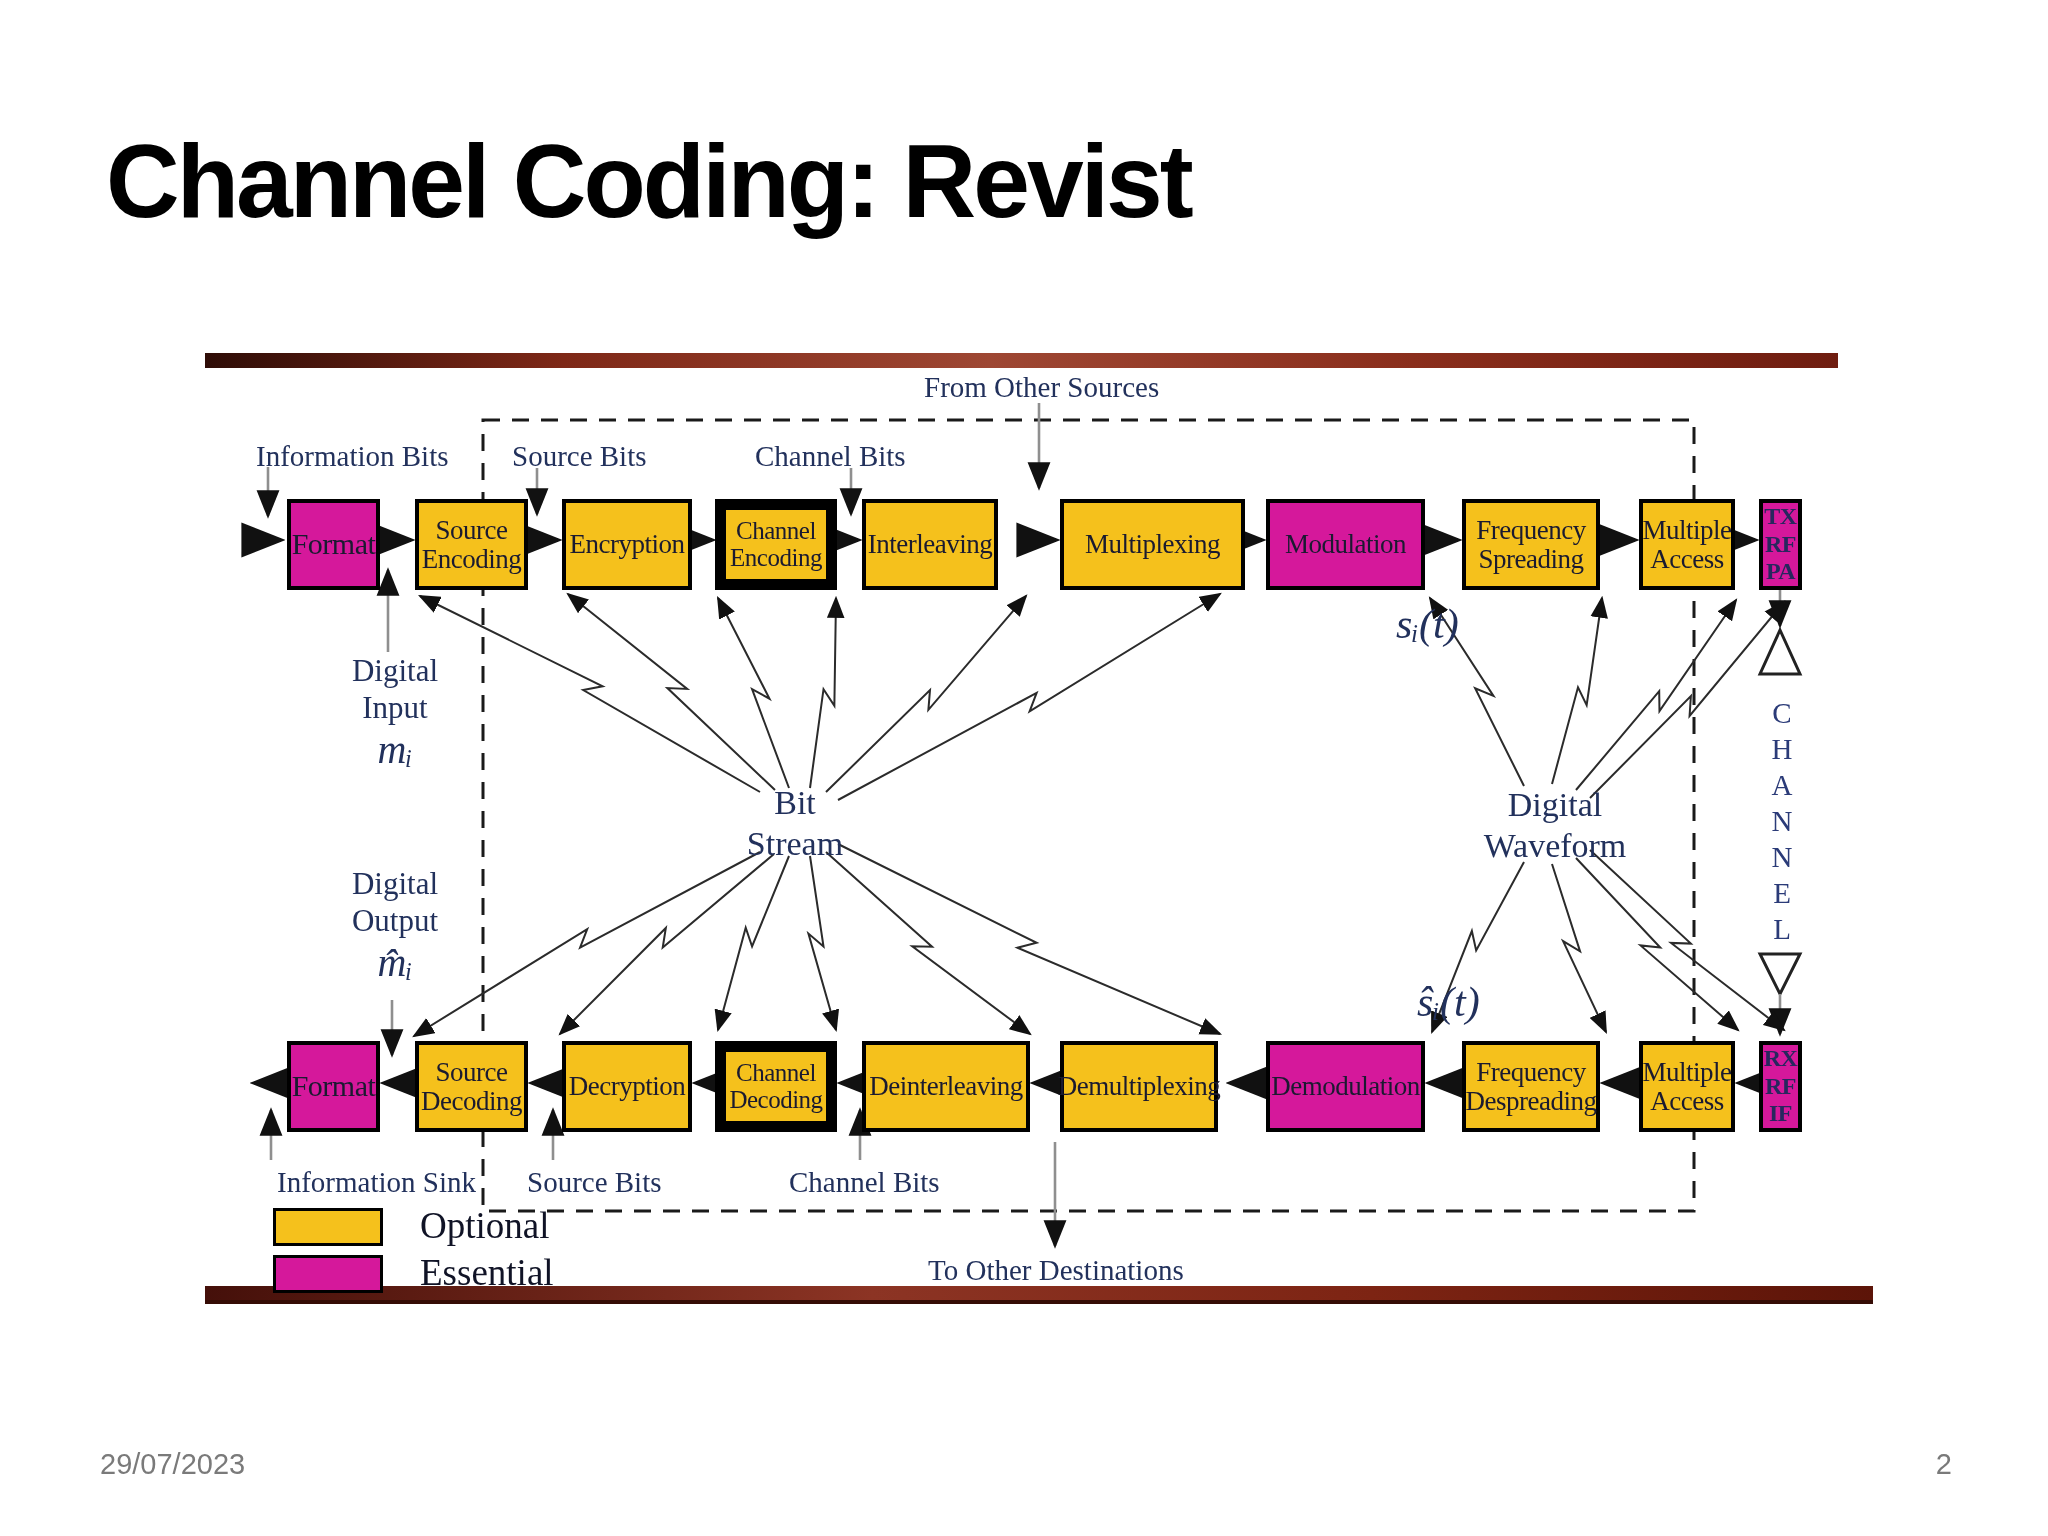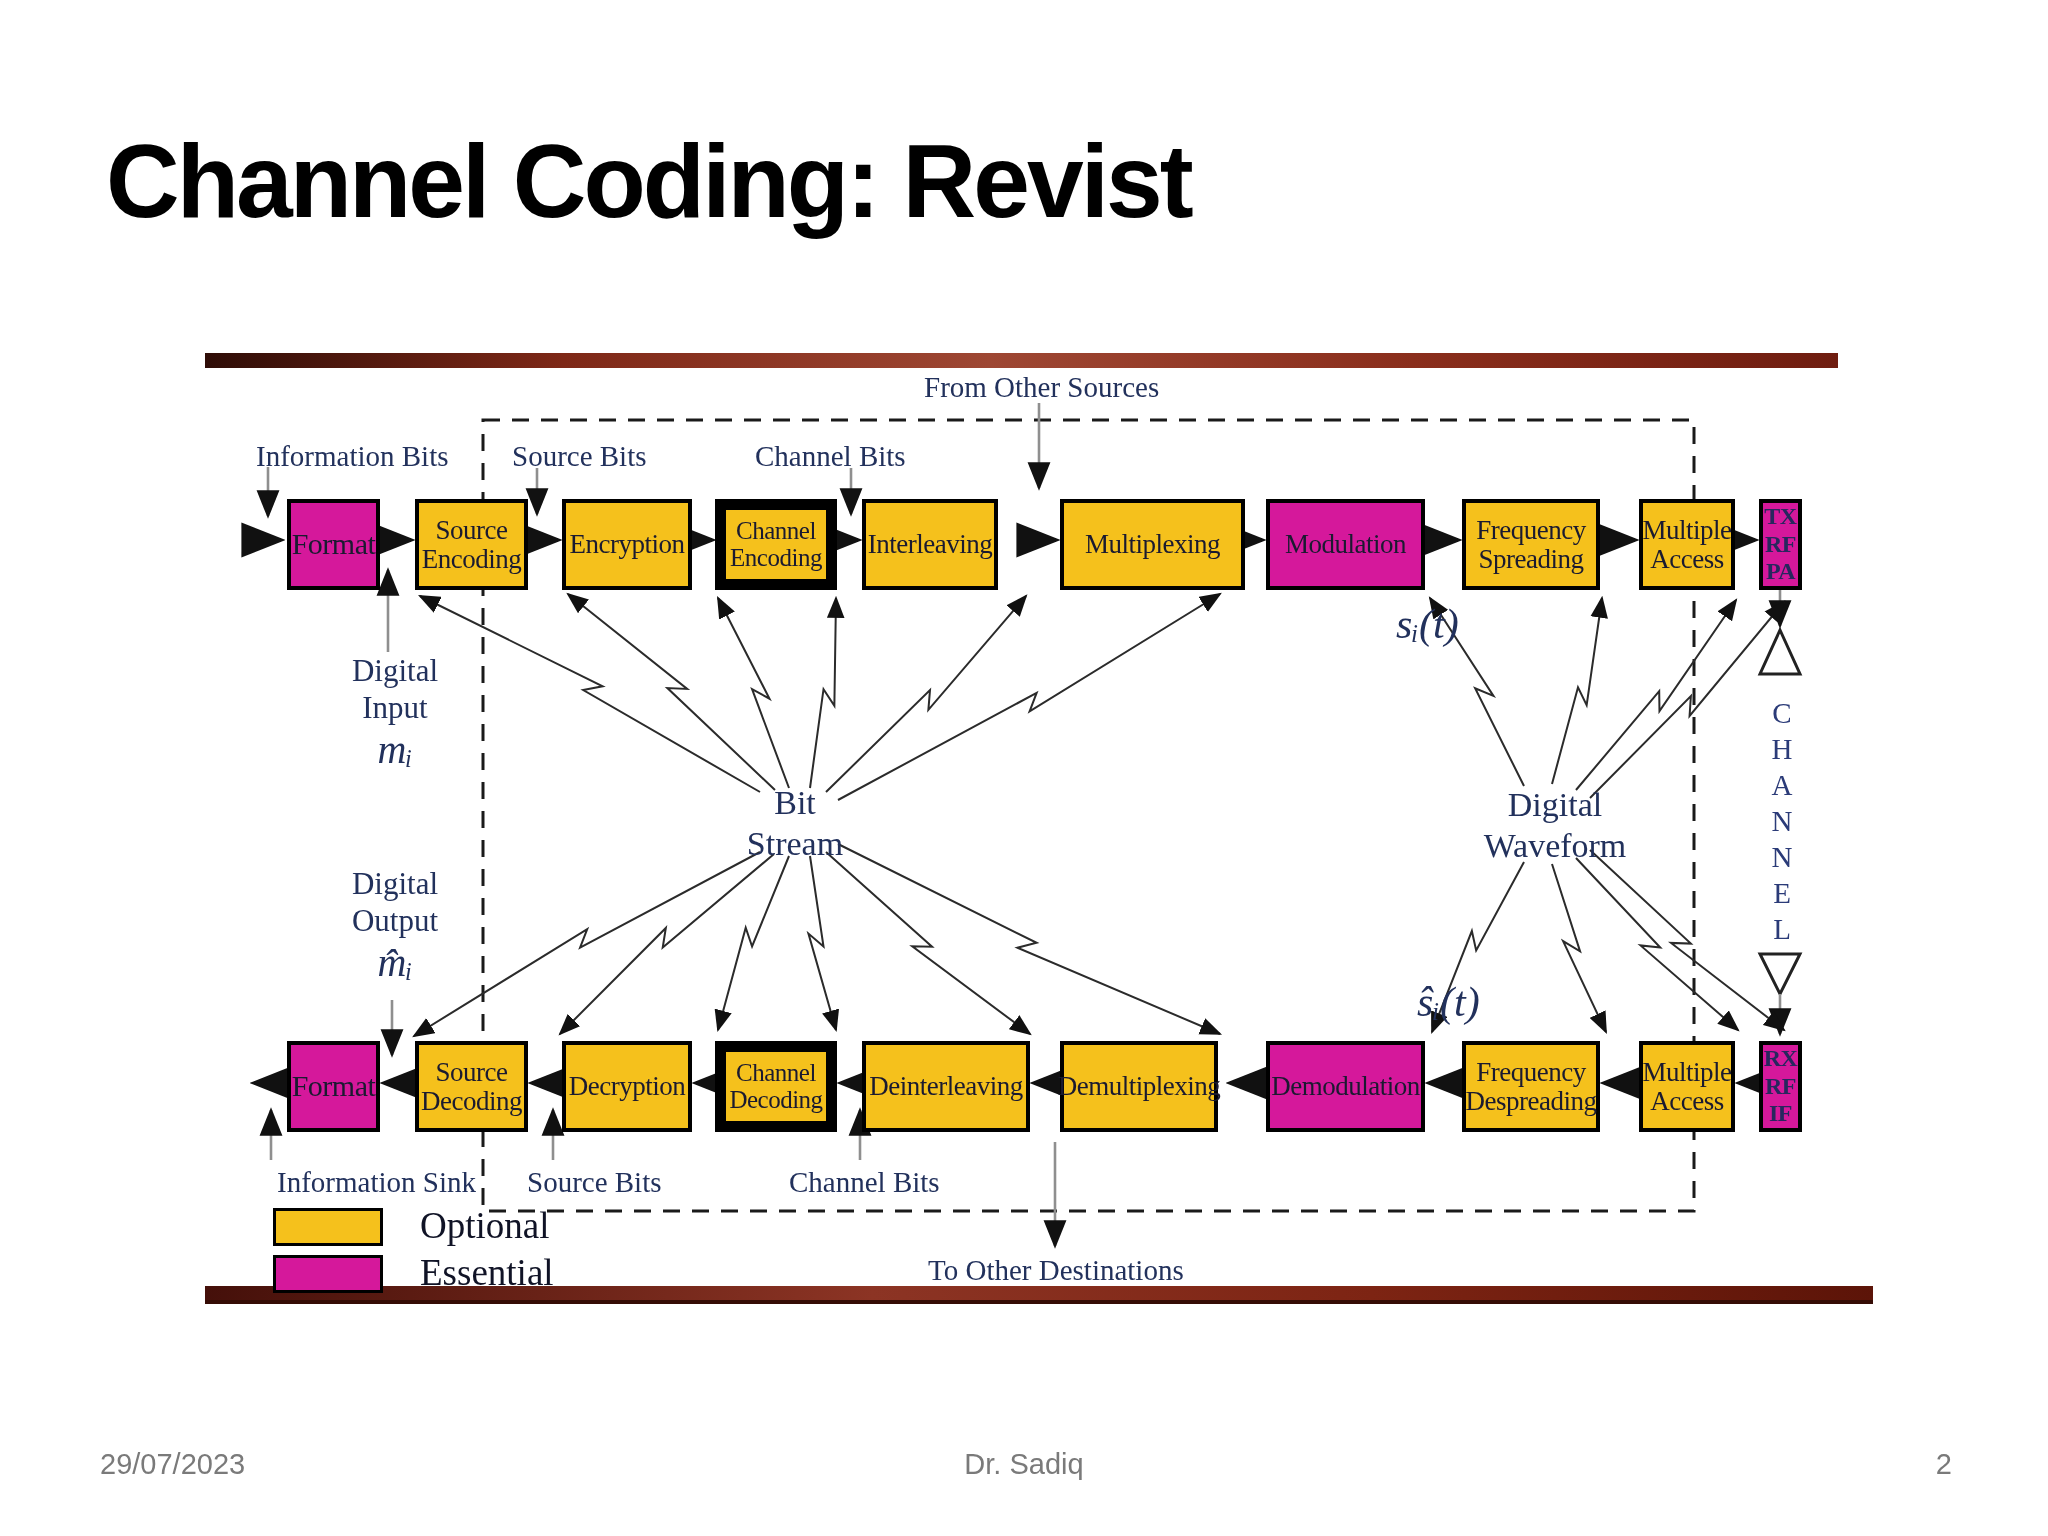--- a/index.html
+++ b/index.html
@@ -193,16 +193,15 @@
   <div class="lbl abs" style="left:527px;top:1166px">Source Bits</div>
   <div class="lbl abs" style="left:789px;top:1166px">Channel Bits</div>
   <div class="lbl abs" style="left:928px;top:1254px">To Other Destinations</div>
 
   <div class="legbox yellow abs" style="top:1208px"></div>
   <div class="lbl leg-lbl abs" style="left:420px;top:1204px">Optional</div>
   <div class="legbox mag abs" style="top:1255px"></div>
   <div class="lbl leg-lbl abs" style="left:420px;top:1251px">Essential</div>
 
   <div class="footer" id="f-date">29/07/2023</div>
-  <div class="footer" id="f-author">Dr. Sadiq</div>
   <div class="footer" id="f-page">2</div>
 
 </div>
 
 </body></html>

